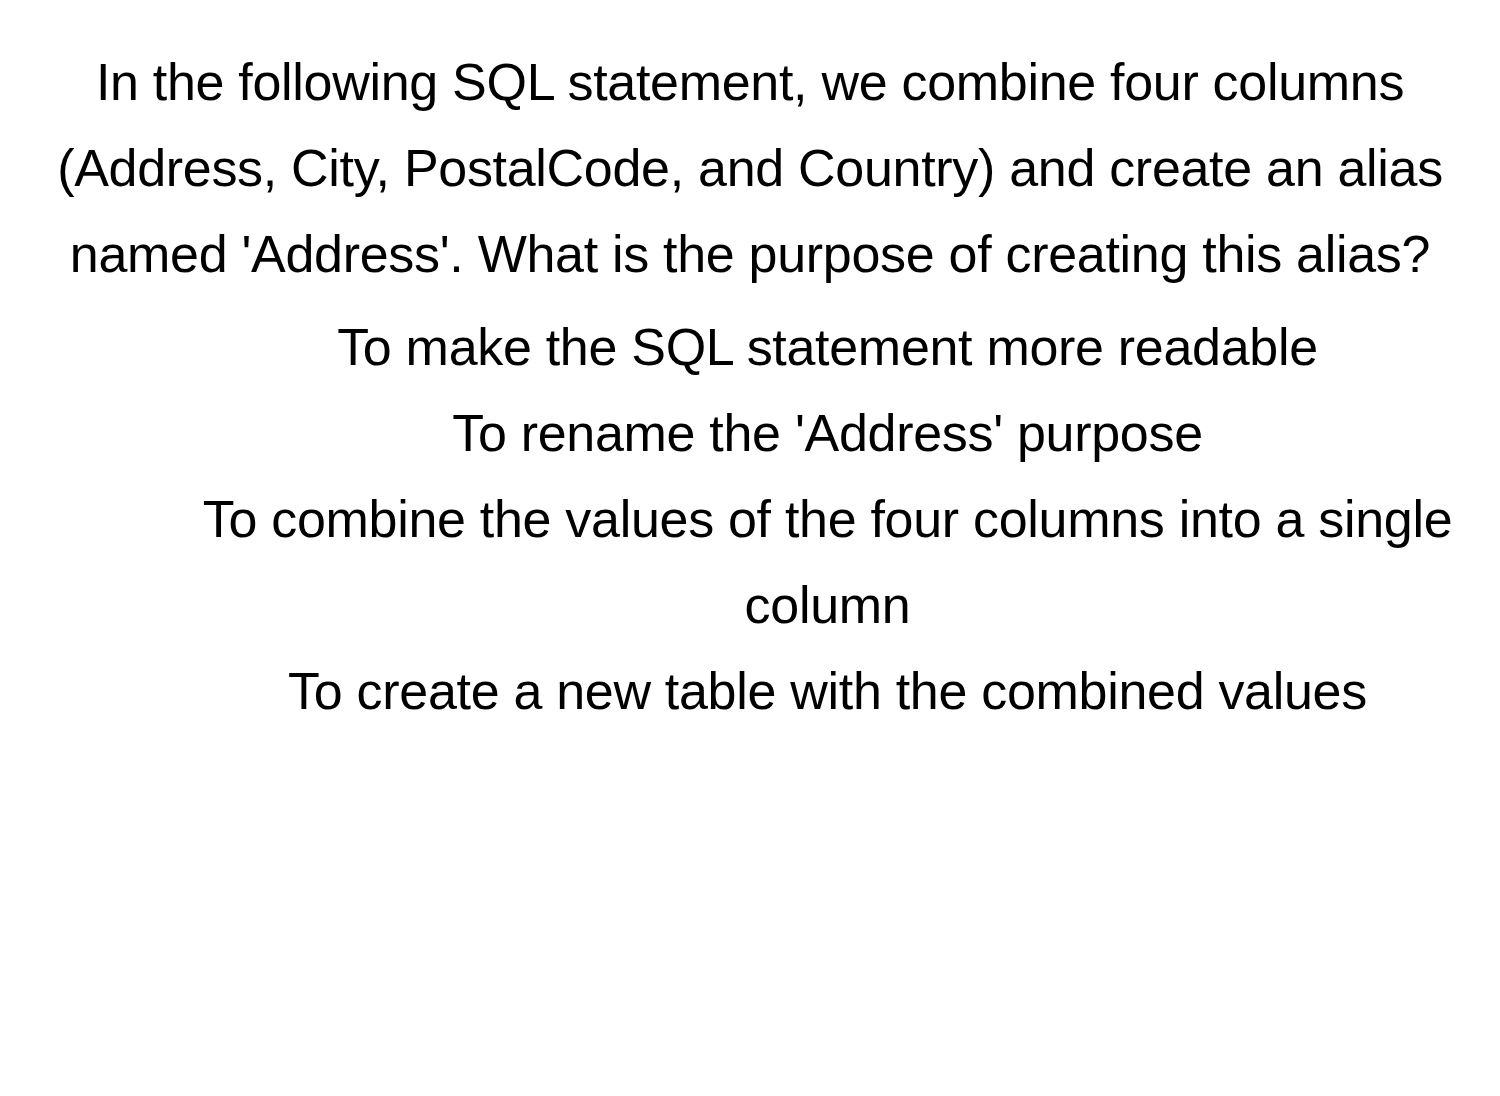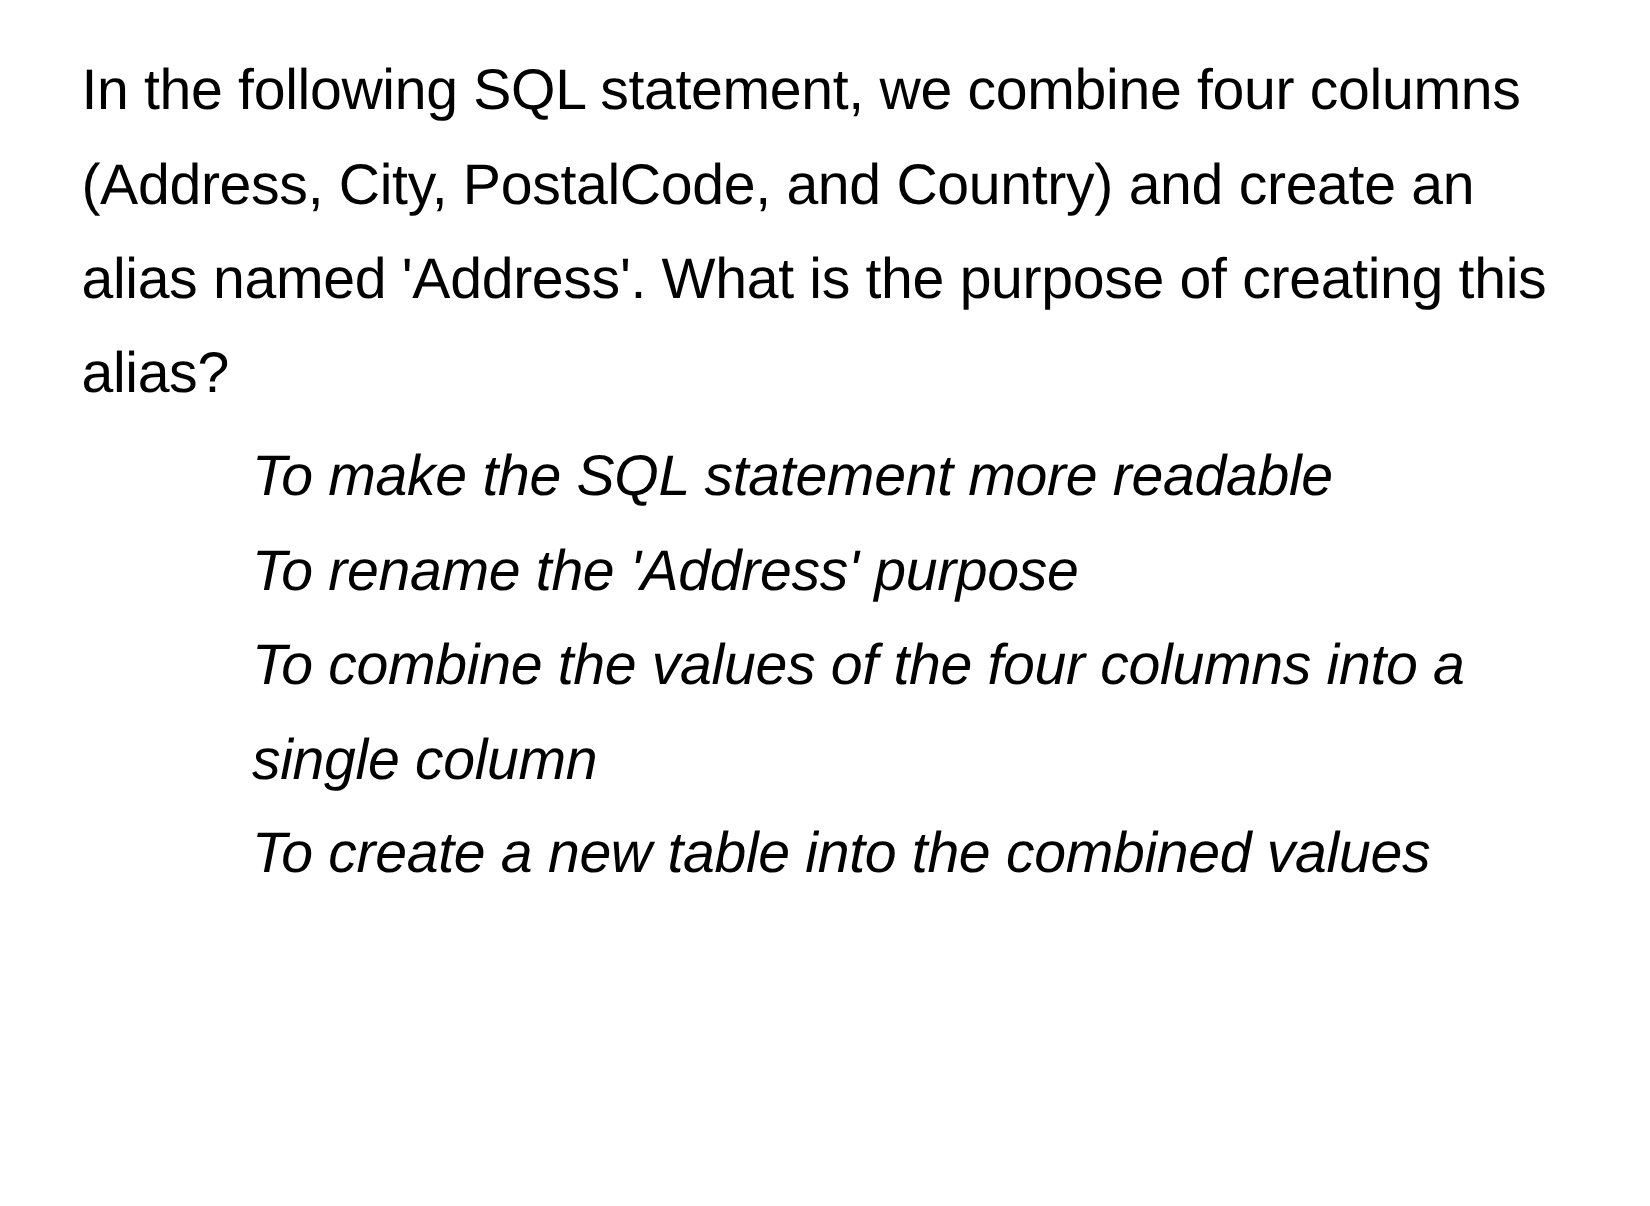--- a/index.html
+++ b/index.html
@@ -8,44 +8,44 @@
       box-sizing: border-box;
     }
     html, body {
       width: 1500px;
       height: 1096px;
       background: #ffffff;
       font-family: -apple-system, BlinkMacSystemFont, "Segoe UI", Helvetica, Arial, sans-serif;
       color: #000000;
     }
     .container {
-      padding: 40px 74px;
+      padding: 40px 39px;
+      text-align: center;
     }
     .question {
       font-size: 52px;
       line-height: 1.65;
       font-weight: 400;
       letter-spacing: -0.3px;
       margin-bottom: 8px;
     }
     .options {
       padding-left: 155px;
     }
     .option {
       font-size: 52px;
       line-height: 1.65;
       font-weight: 400;
       letter-spacing: -0.3px;
-      font-style: italic;
     }
   </style>
 </head>
 <body>
 
 <div class="container">
   <div class="question">In the following SQL statement, we combine four columns (Address, City, PostalCode, and Country) and create an alias named 'Address'. What is the purpose of creating this alias?</div>
   <div class="options">
     <div class="option">To make the SQL statement more readable</div>
     <div class="option">To rename the 'Address' purpose</div>
     <div class="option">To combine the values of the four columns into a single column</div>
-    <div class="option">To create a new table into the combined values</div>
+    <div class="option">To create a new table with the combined values</div>
   </div>
 </div>
 
 </body></html>

